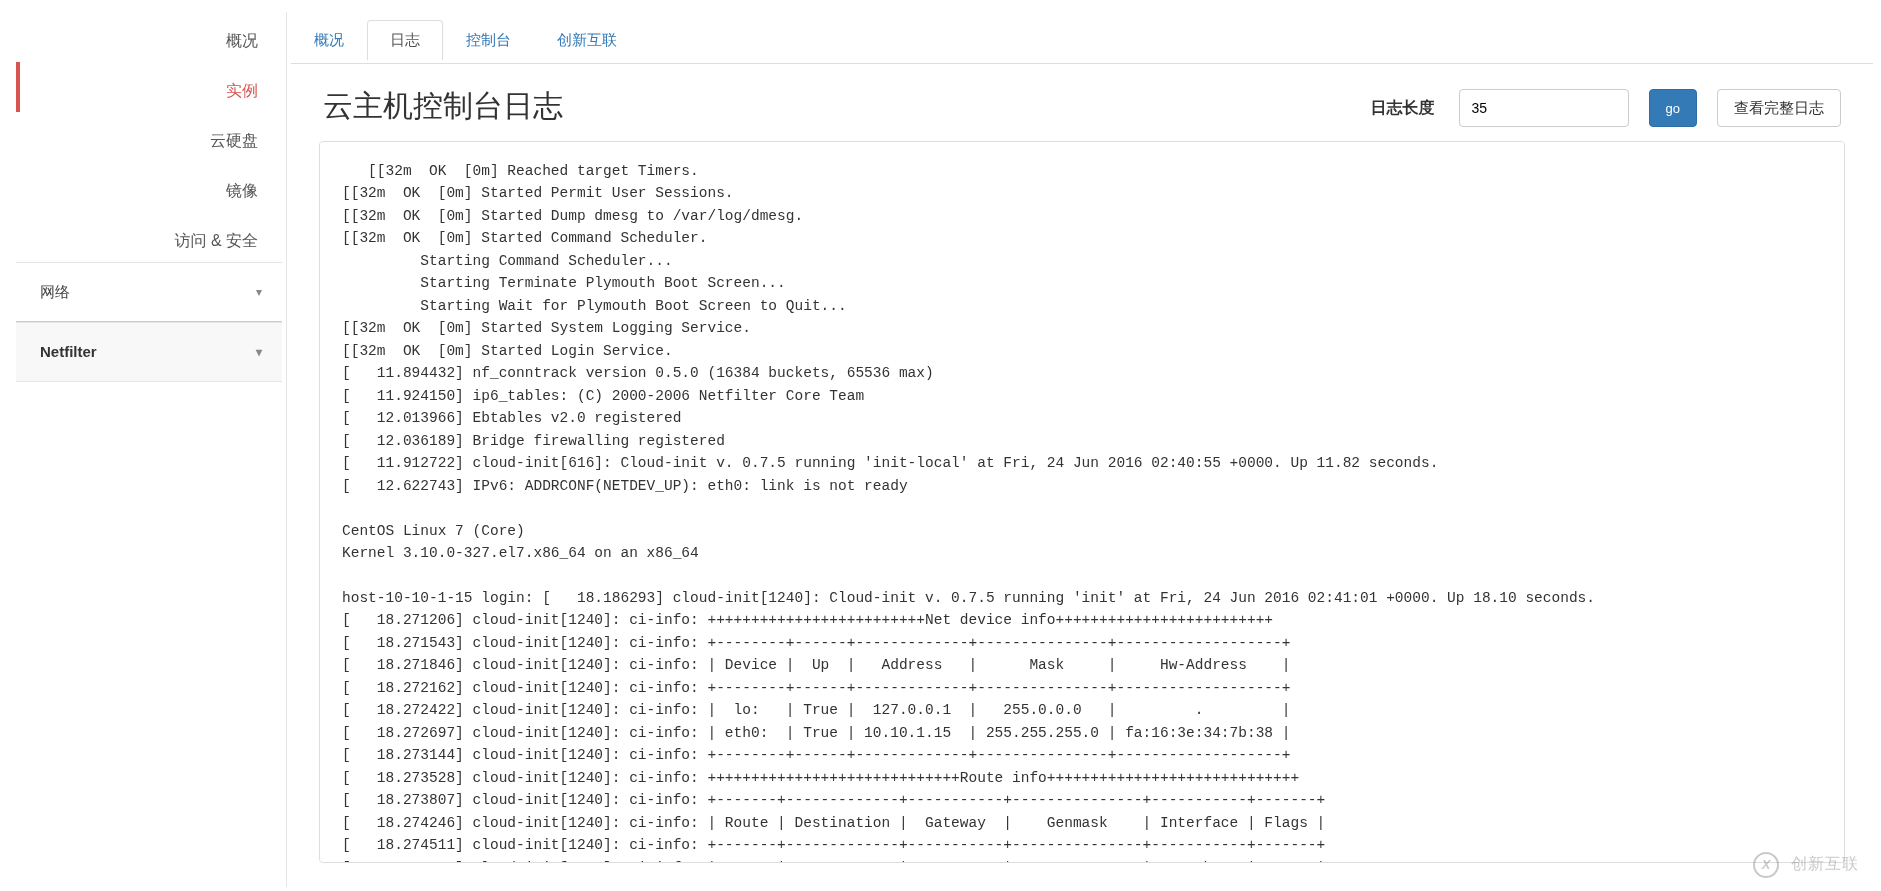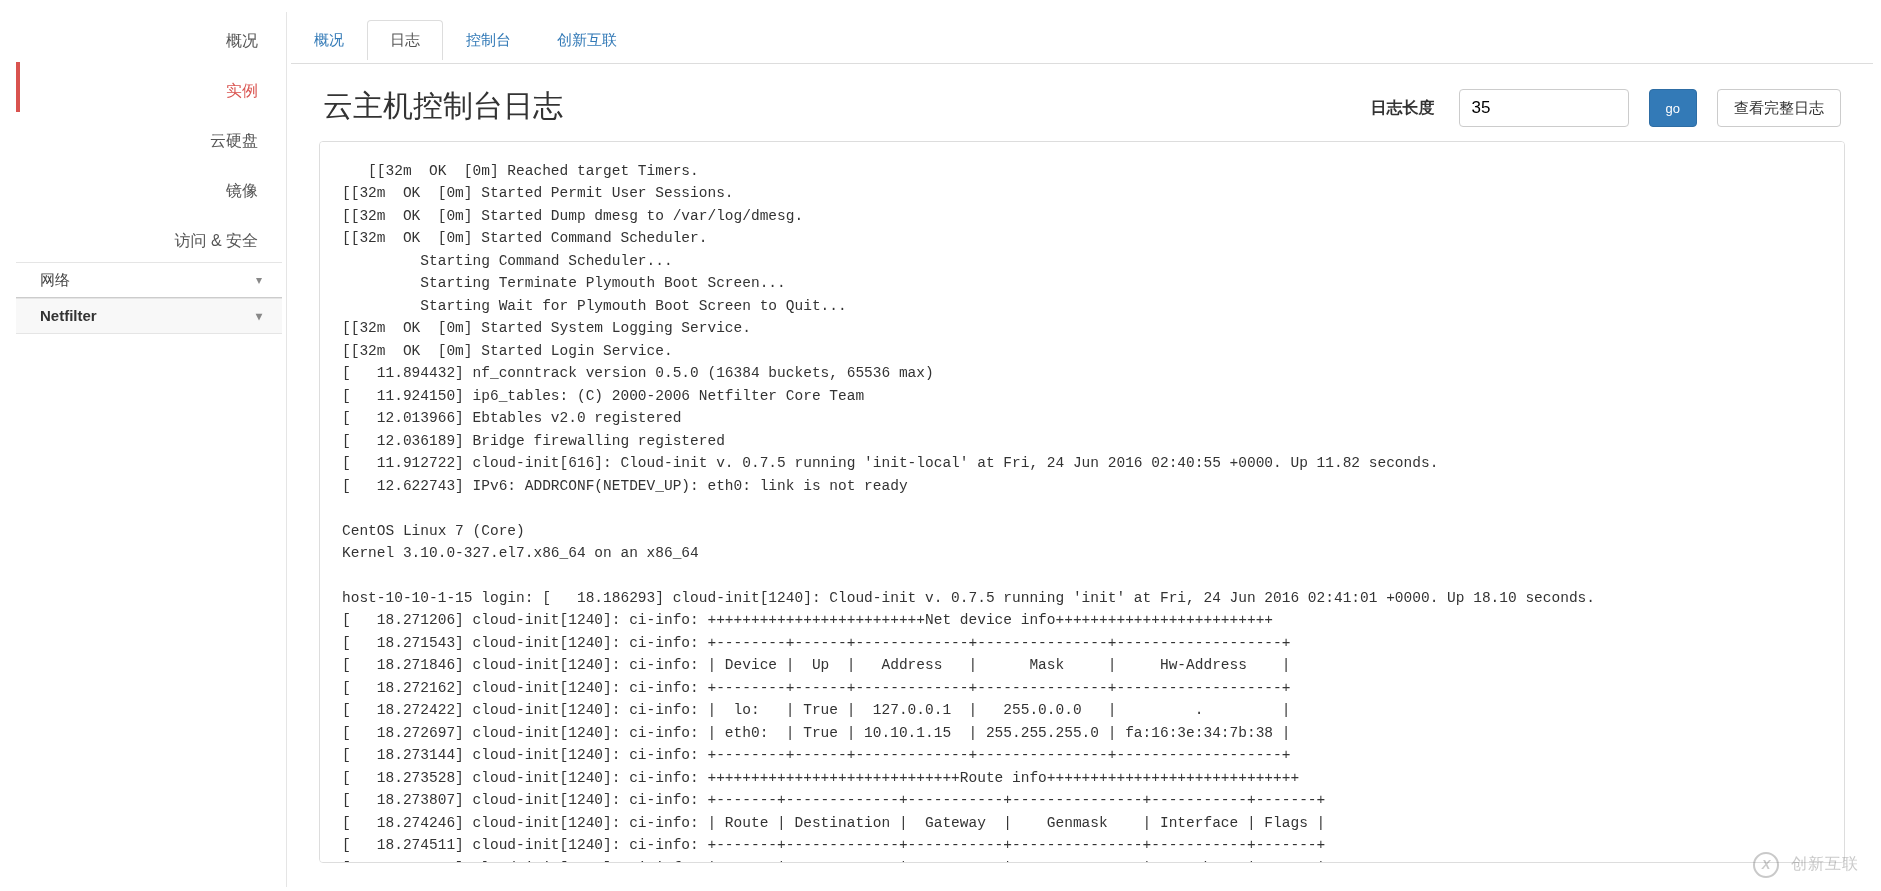--- a/index.html
+++ b/index.html
@@ -34,21 +34,21 @@
     color: #555;
     cursor: pointer;
     border-bottom: 0;
   }
   .sidebar-item.active {
     color: #d9534f;
     border-left: 4px solid #d9534f;
     background: #fff;
   }
   .sidebar-section {
-    height: 36px;
+    height: 60px;
     line-height: 44px;
     padding: 0 16px 0 20px;
     font-size: 15px;
     font-weight: 600;
     color: #333;
     border-top: 1px solid #e5e5e5;
     border-bottom: 1px solid #e5e5e5;
     display: flex;
     justify-content: space-between;
     align-items: center;
@@ -111,21 +111,21 @@
   }
   .log-length-label {
     font-size: 16px;
     font-weight: 600;
     color: #333;
   }
   .log-length-input {
     width: 170px;
     height: 38px;
     padding: 6px 12px;
-    font-size: 17px;
+    font-size: 14px;
     border: 1px solid #ccc;
     border-radius: 4px;
     outline: none;
   }
   .go-button {
     height: 38px;
     padding: 0 16px;
     background: #337ab7;
     border: 1px solid #2e6da4;
     color: #fff;

